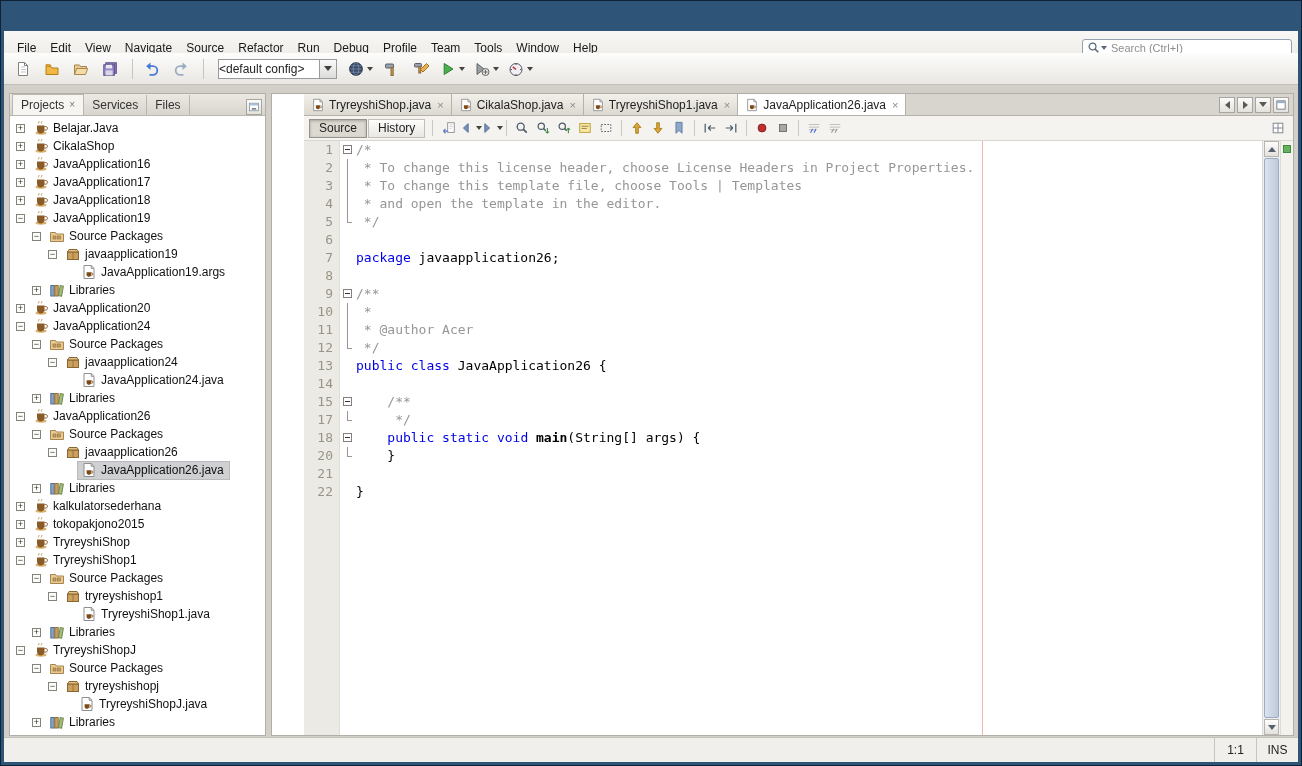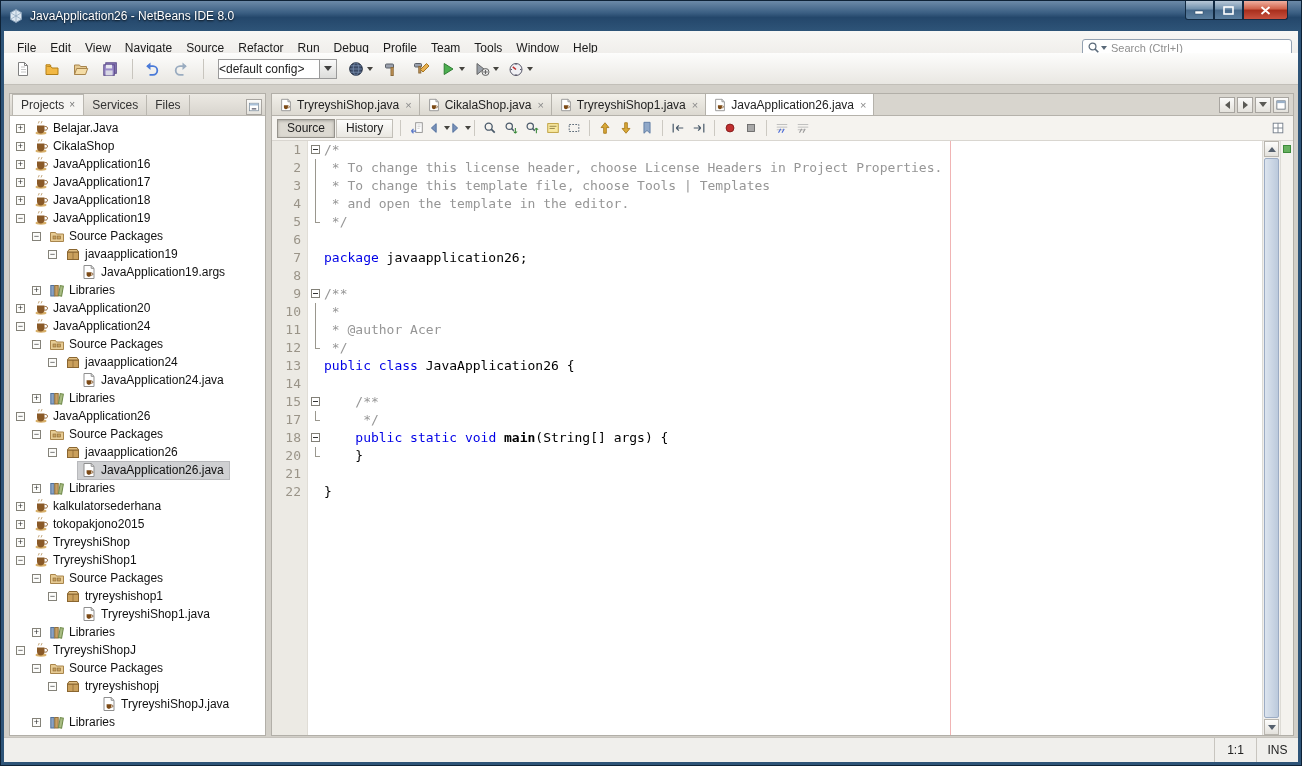--- a/index.html
+++ b/index.html
@@ -72,21 +72,21 @@
   .tree-row { height:18px; display:flex; align-items:center; font-size:12px; color:#111; white-space:nowrap; }
   .expander { width:9px; height:9px; border:1px solid #848279; background:#fcfcfa;
     font:9px/7px "Liberation Sans",sans-serif; text-align:center; color:#333; margin-right:5px; flex:none; }
   .expander.none { visibility:hidden; }
   .row-content { display:flex; align-items:center; gap:4px; padding:0 3px; height:17px; }
   .tree-row.selected .row-content { background:#cfd0d2; outline:1px solid #b8b9bc; }
   .tree-label { padding-right:2px; }
 
   
   .editor-panel { position:absolute; left:267px; top:8px; right:4px; bottom:1px;
-    border:1px solid #b2afa8; background:#fff; display:flex; flex-direction:column; }
+    border:1px solid #b2afa8; background:#fff; display:flex; flex-direction:column;padding-left:32px; }
   .doc-tabs-row { height:22px; background:#d8d5ce; border-bottom:1px solid #b5b2ab;
     display:flex; align-items:stretch; }
   .doc-tabs { display:flex; flex:1; overflow:hidden; }
   .doc-tab { display:flex; align-items:center; gap:4px; padding:0 7px; font-size:12px; color:#222;
     background:linear-gradient(#f2f0ea,#dcd9d1); border-right:1px solid #b5b2ab; white-space:nowrap; }
   .doc-tab.active { background:#fff; }
   .tab-close { font-size:11px; color:#8a8a8a; margin-left:2px; }
   .doc-tab-controls { display:flex; align-items:center; gap:2px; padding:0 4px; }
   .tabctl { width:16px; height:16px; border:1px solid #a8a5a0;
     background:linear-gradient(#fbfbfa,#e4e2dc); display:flex; align-items:center; justify-content:center; }
@@ -148,46 +148,20 @@
   .statusbar { position:absolute; left:3px; right:3px; bottom:3px; height:25px;
     background:#f0efec; border-top:1px solid #c6c3bd; display:flex; align-items:stretch; font-size:12px; color:#222; }
   .sb-left { flex:1; }
   .sb-cell { border-left:1px solid #c8c5bf; display:flex; align-items:center; justify-content:center; padding:0 10px; min-width:42px; }
 </style>
 </head>
 <body>
 
 <div class="window">
 
-  <div class="titlebar">
-    <span class="app-icon">
-      <svg width="16" height="16" viewBox="0 0 16 16">
-          <path d="M8 1.5l5.5 3.2v6.6L8 14.5l-5.5-3.2V4.7z" fill="#dce6f0" stroke="#8aa2ba"></path>
-          <path d="M8 1.5v13M2.5 4.7L13.5 11.3M13.5 4.7L2.5 11.3" stroke="#8aa2ba" stroke-width=".7" fill="none"></path>
-        </svg>
-    </span>
-    <span class="title-text">JavaApplication26 - NetBeans IDE 8.0</span>
-    <div class="win-controls">
-      <div class="win-btn min">
-        <svg width="11" height="9" viewBox="0 0 11 9">
-            <rect x="1" y="5" width="8" height="3" fill="#fff" stroke="#2a4a66" stroke-width=".5"></rect>
-          </svg>
-      </div>
-      <div class="win-btn max">
-        <svg width="11" height="9" viewBox="0 0 11 9">
-            <rect x="1" y="1" width="9" height="7" fill="none" stroke="#fff" stroke-width="1.6"></rect>
-          </svg>
-      </div>
-      <div class="win-btn close">
-        <svg width="11" height="9" viewBox="0 0 11 9">
-            <path d="M1.5 1L9.5 8M9.5 1L1.5 8" stroke="#fff" stroke-width="1.8"></path>
-          </svg>
-      </div>
-    </div>
-  </div>
 
   <div class="menubar">
     <div class="menu-items">
         <div class="menu-item">File</div>
         <div class="menu-item">Edit</div>
         <div class="menu-item">View</div>
         <div class="menu-item">Navigate</div>
         <div class="menu-item">Source</div>
         <div class="menu-item">Refactor</div>
         <div class="menu-item">Run</div>
@@ -787,21 +761,21 @@
               <span class="icon16">
                 <svg width="16" height="16" viewBox="0 0 16 16">
                   <rect x="2.5" y="6" width="11" height="7.5" fill="#caa05c" stroke="#8a6630"></rect>
                   <path d="M2.5 6l1.5-2.5h8L13.5 6z" fill="#e2c084" stroke="#8a6630"></path>
                   <path d="M8 6v7.5" stroke="#8a6630" stroke-width=".7"></path>
                 </svg>
               </span>
               <span class="tree-label">tryreyshishopj</span>
             </span>
           </div>
-          <div class="tree-row" style="padding-left: 74px;">
+          <div class="tree-row" style="padding-left: 52px;">
             <span class="expander none"></span>
             <span class="row-content">
               <span class="icon16">
                 <svg width="16" height="16" viewBox="0 0 16 16">
                   <path d="M3 1.5h7.2L13 4.3V14.5H3z" fill="#fff" stroke="#8f8f8f"></path>
                   <path d="M10.2 1.5v2.8H13" fill="none" stroke="#8f8f8f"></path>
                   <path d="M5.6 8.2h4.6v2.4c0 1.3-1 2.3-2.3 2.3s-2.3-1-2.3-2.3z" fill="#7c4a16"></path>
                   <path d="M10 9h.8c.7 0 1.2.5 1.2 1.1s-.5 1.1-1.2 1.1H10" fill="none" stroke="#7c4a16" stroke-width=".8"></path>
                 </svg>
               </span>

